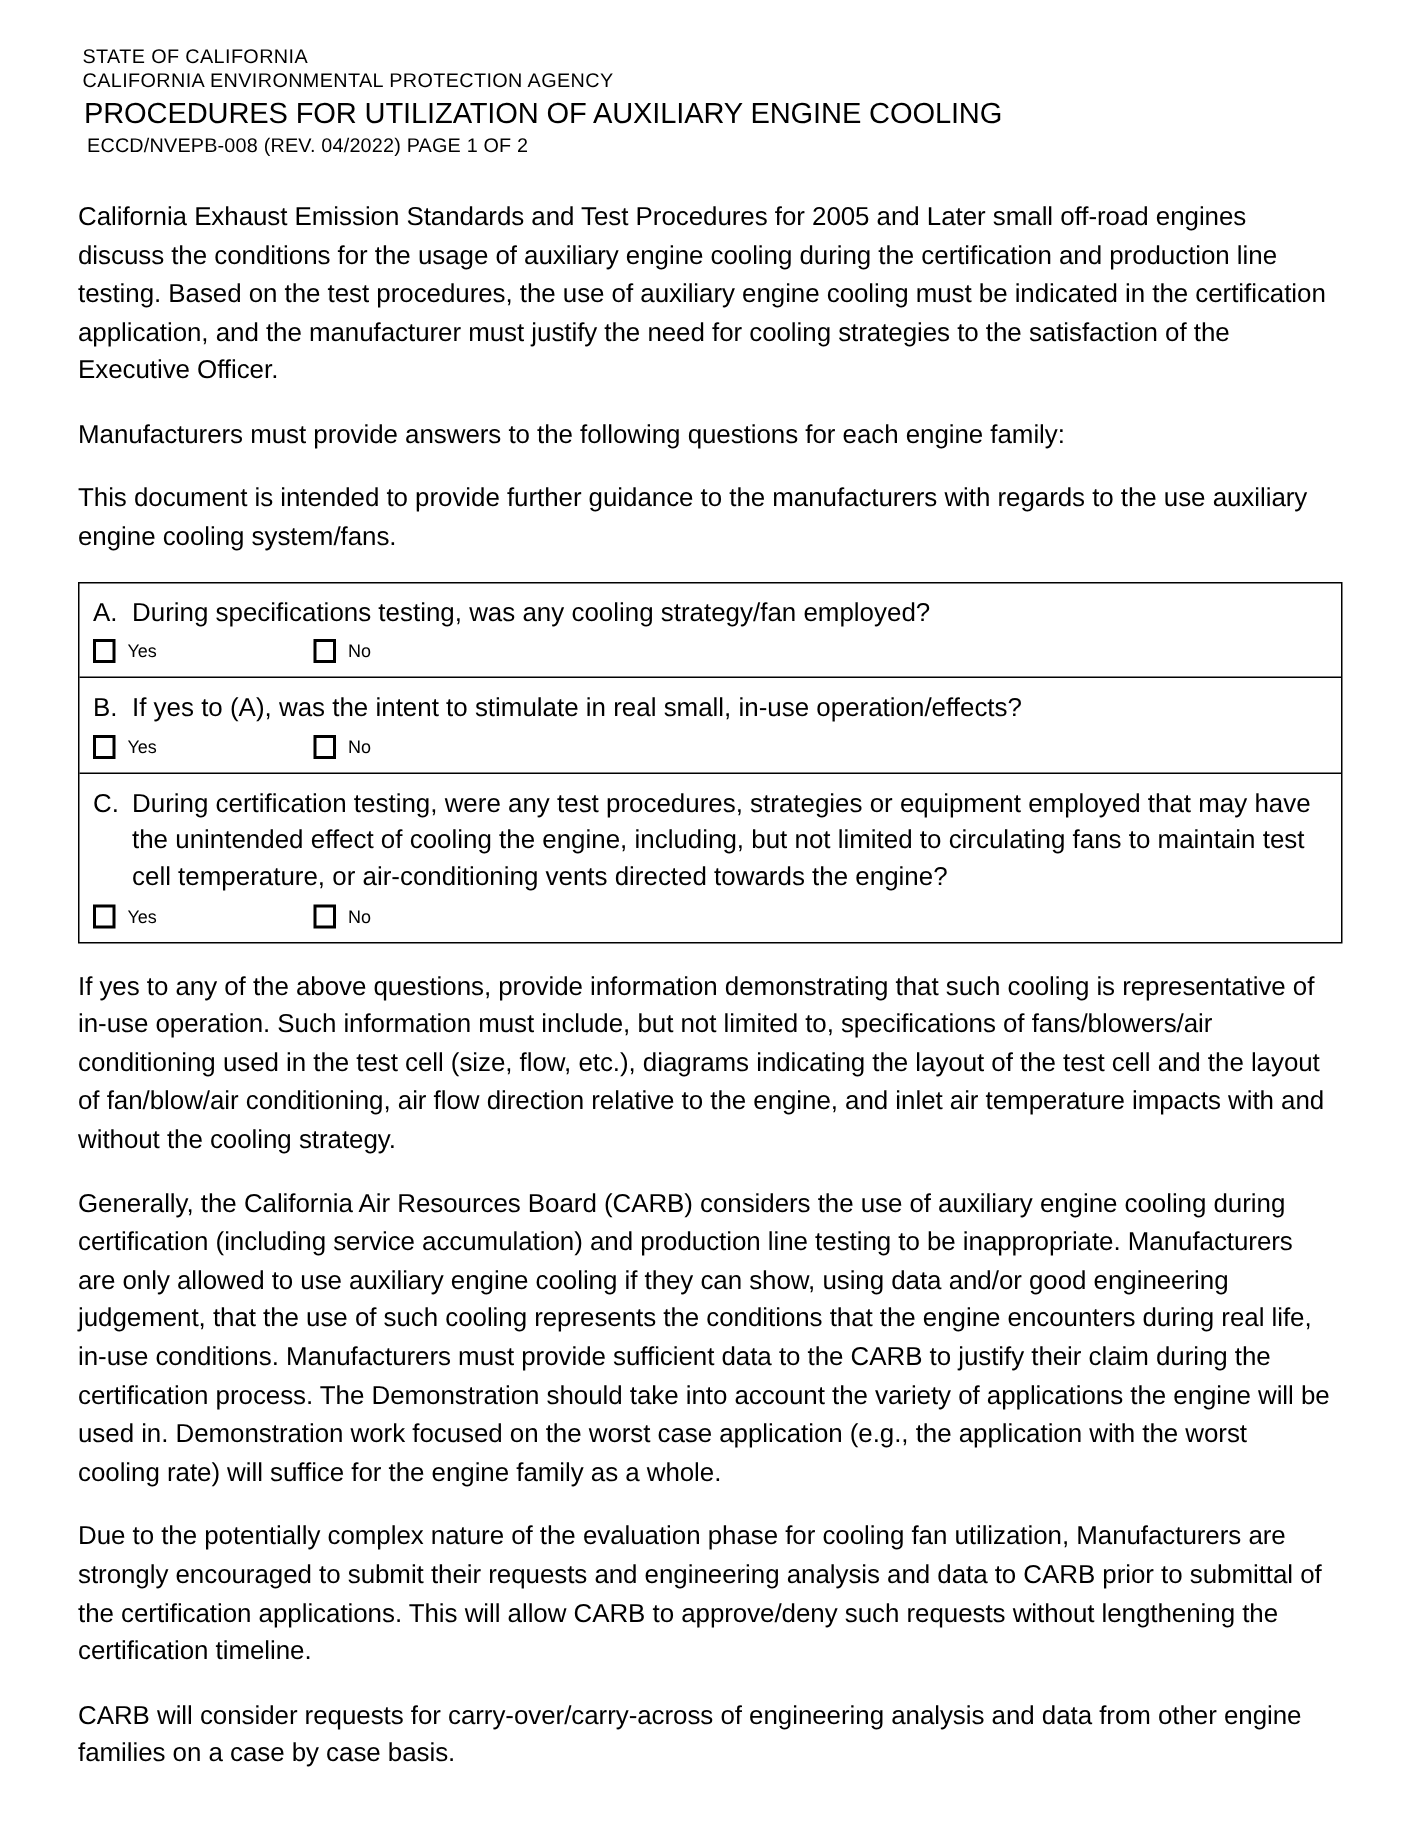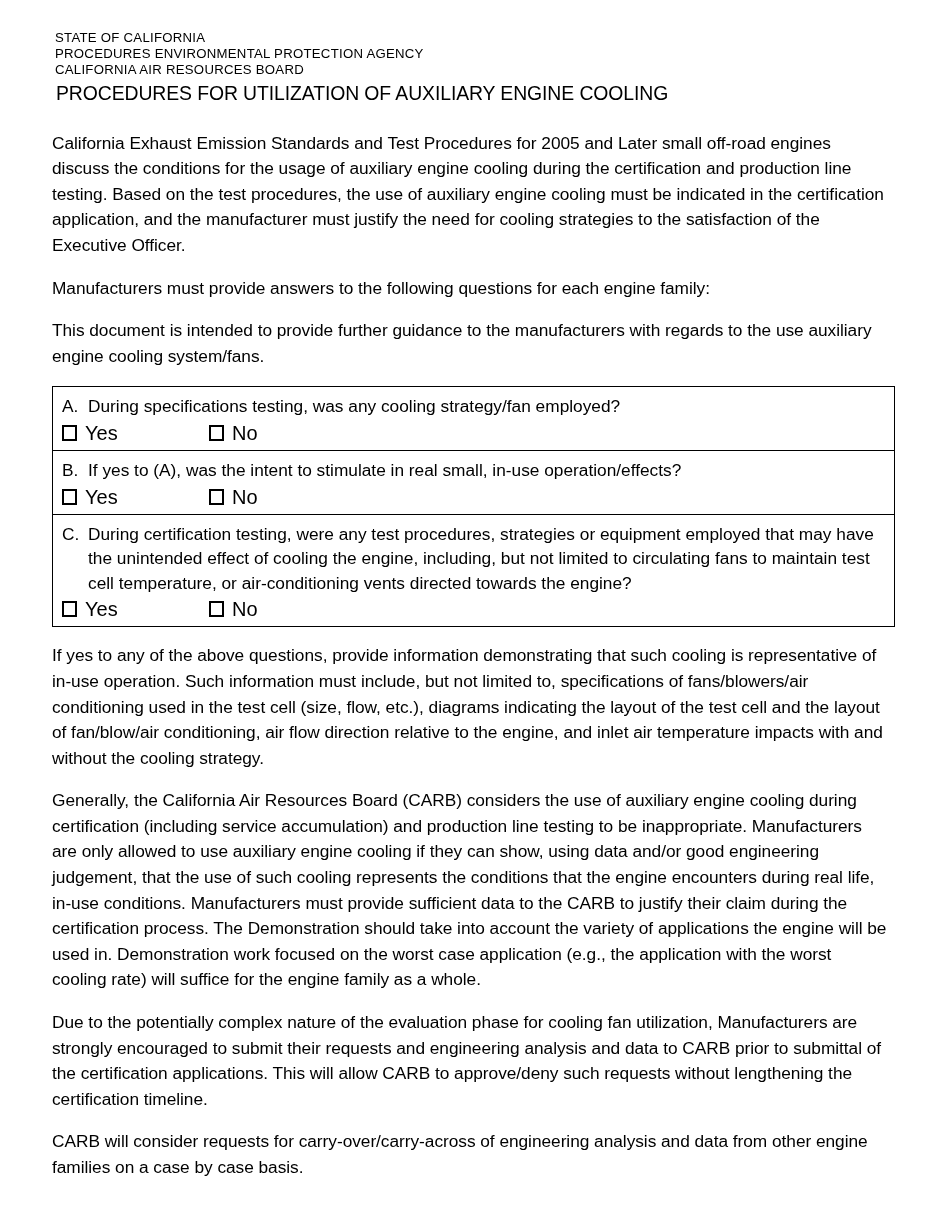--- a/index.html
+++ b/index.html
@@ -88,21 +88,21 @@
     width: 26px;
     flex: 0 0 26px;
   }
   .q-prompt {
     flex: 1 1 auto;
   }
   .answer-row {
     display: flex;
     align-items: center;
     margin-top: 3px;
-    font-size: 20px;
+    font-size: 12px;
     line-height: 22px;
   }
   .answer-opt {
     display: flex;
     align-items: center;
   }
   .answer-opt.first {
     width: 147px;
     flex: 0 0 147px;
   }
@@ -120,23 +120,23 @@
     display: inline-block;
   }
 </style>
 </head>
 <body>
 
 <div class="page">
 
   <div class="letterhead">
     <div class="letterhead-line">STATE OF CALIFORNIA</div>
-    <div class="letterhead-line">PROCEDURES ENVIRONMENTAL PROTECTION AGENCY</div>
-    <div class="letterhead-line">CALIFORNIA AIR RESOURCES BOARD</div>
+    <div class="letterhead-line">CALIFORNIA ENVIRONMENTAL PROTECTION AGENCY</div>
     <div class="doc-title">PROCEDURES FOR UTILIZATION OF AUXILIARY ENGINE COOLING</div>
+    <div class="doc-code">ECCD/NVEPB-008 (REV. 04/2022) PAGE 1 OF 2</div>
   </div>
 
   <div class="body-area">
 
     <p class="para">California Exhaust Emission Standards and Test Procedures for 2005 and Later small off-road engines discuss the conditions for the usage of auxiliary engine cooling during the certification and production line testing. Based on the test procedures, the use of auxiliary engine cooling must be indicated in the certification application, and the manufacturer must justify the need for cooling strategies to the satisfaction of the Executive Officer.</p>
     <p class="para">Manufacturers must provide answers to the following questions for each engine family:</p>
     <p class="para">This document is intended to provide further guidance to the manufacturers with regards to the use auxiliary engine cooling system/fans.</p>
 
     <div class="question-box">
 

